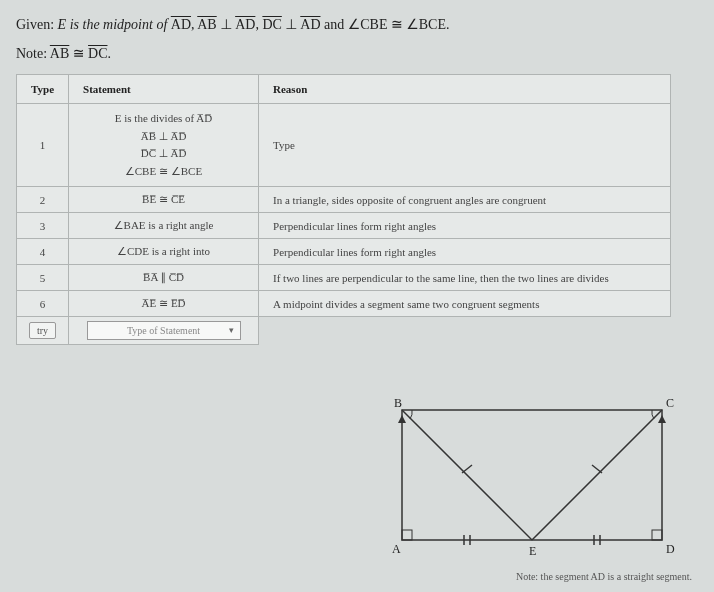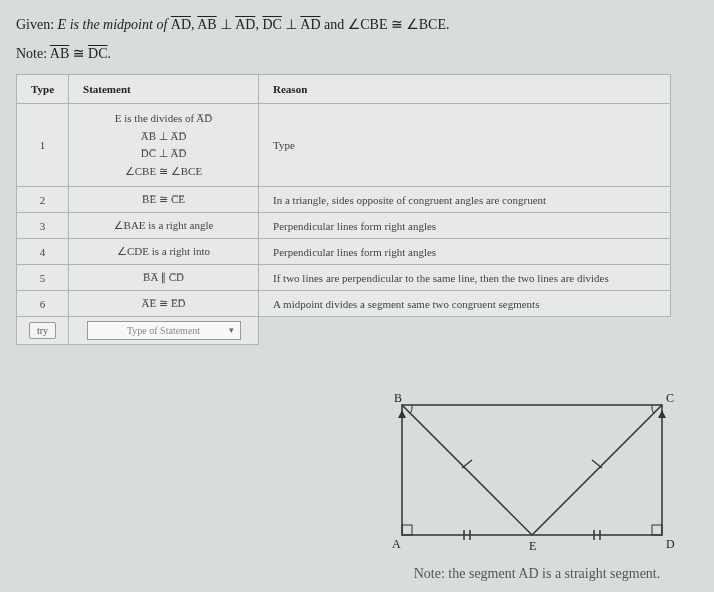--- a/index.html
+++ b/index.html
@@ -73,23 +73,23 @@
     font-size: 9px;
     color: #666;
   }
   .figure-area {
     position: absolute;
     right: 22px;
     bottom: 10px;
     width: 310px;
   }
   .note {
-    font-size: 14px;
+    font-size: 10px;
     color: #555;
-    text-align: center;
+    text-align: right;
     margin-top: 6px;
   }
   svg { display: block; }
 </style>
 </head>
 <body>
 
 <div class="page">
 
   <div class="given">

